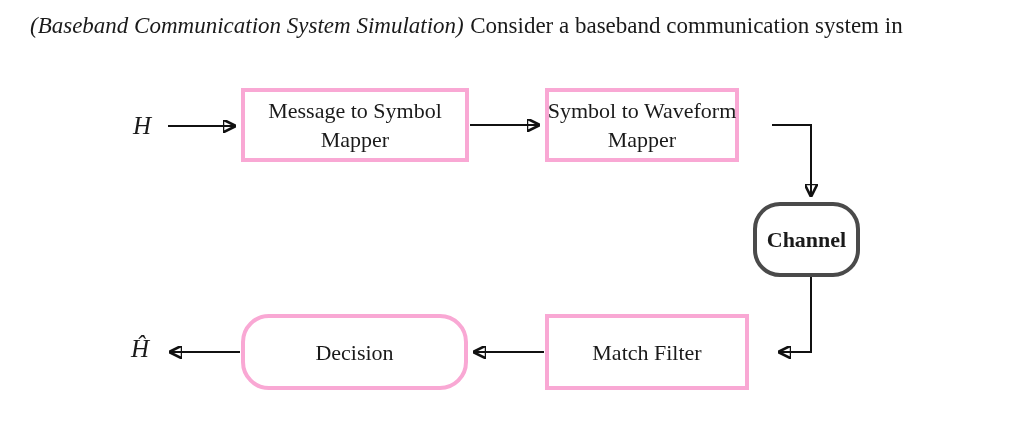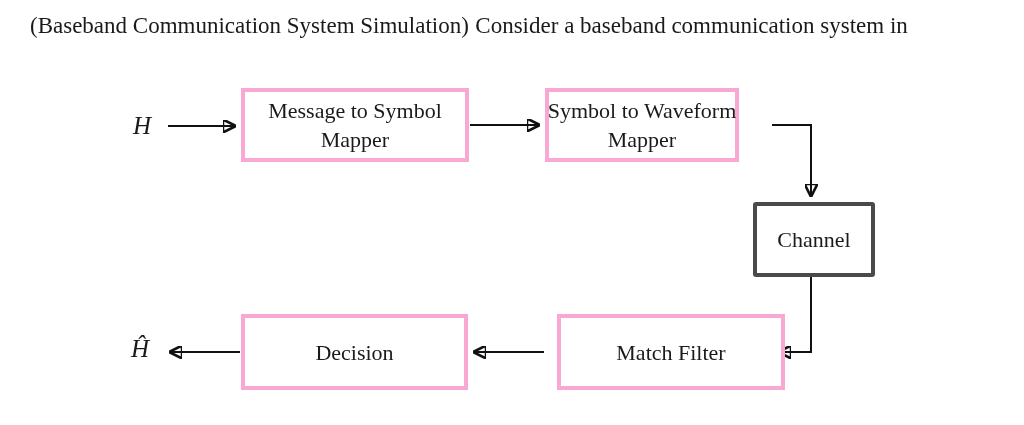--- a/index.html
+++ b/index.html
@@ -14,41 +14,41 @@
     color: #1a1a1a;
   }
   .intro {
     position: absolute;
     left: 30px;
     top: 12px;
     width: 975px;
     font-size: 23px;
     line-height: 28px;
   }
-  .intro .italic { }
+  .intro .italic { font-style: italic; }
   .intro .rest { margin-left: 0.28em; }
   .node {
     position: absolute;
     display: flex;
     flex-direction: column;
     align-items: center;
     justify-content: center;
     border: 4px solid #f9a8d4;
     background: #ffffff;
     font-size: 22px;
     line-height: 29px;
     text-align: center;
     white-space: nowrap;
   }
   .node-msg2sym   { left: 241px; top:  88px; width: 228px; height: 74px; }
   .node-sym2wave  { left: 545px; top:  88px; width: 194px; height: 74px; }
-  .node-channel   { left: 753px; top: 202px; width: 122px; height: 75px;
-                    border-radius: 3px; border-color: #4a4a4a; }
-  .node-match     { left: 545px; top: 314px; width: 228px; height: 76px; margin-left: 12px; }
-  .node-decision  { left: 241px; top: 314px; width: 227px; height: 76px; }
+  .node-channel   { left: 753px; top: 202px; width: 107px; height: 75px;
+                    border-radius: 27px; border-color: #4a4a4a; font-weight: bold; }
+  .node-match     { left: 545px; top: 314px; width: 204px; height: 76px; }
+  .node-decision  { left: 241px; top: 314px; width: 227px; height: 76px; border-radius: 28px; }
   .sig-label {
     position: absolute;
     font-style: italic;
     font-size: 25px;
     line-height: 30px;
   }
   .sig-h    { left: 133px; top: 111px; }
   .sig-hhat { left: 131px; top: 334px; }
   svg.wires {
     position: absolute;

